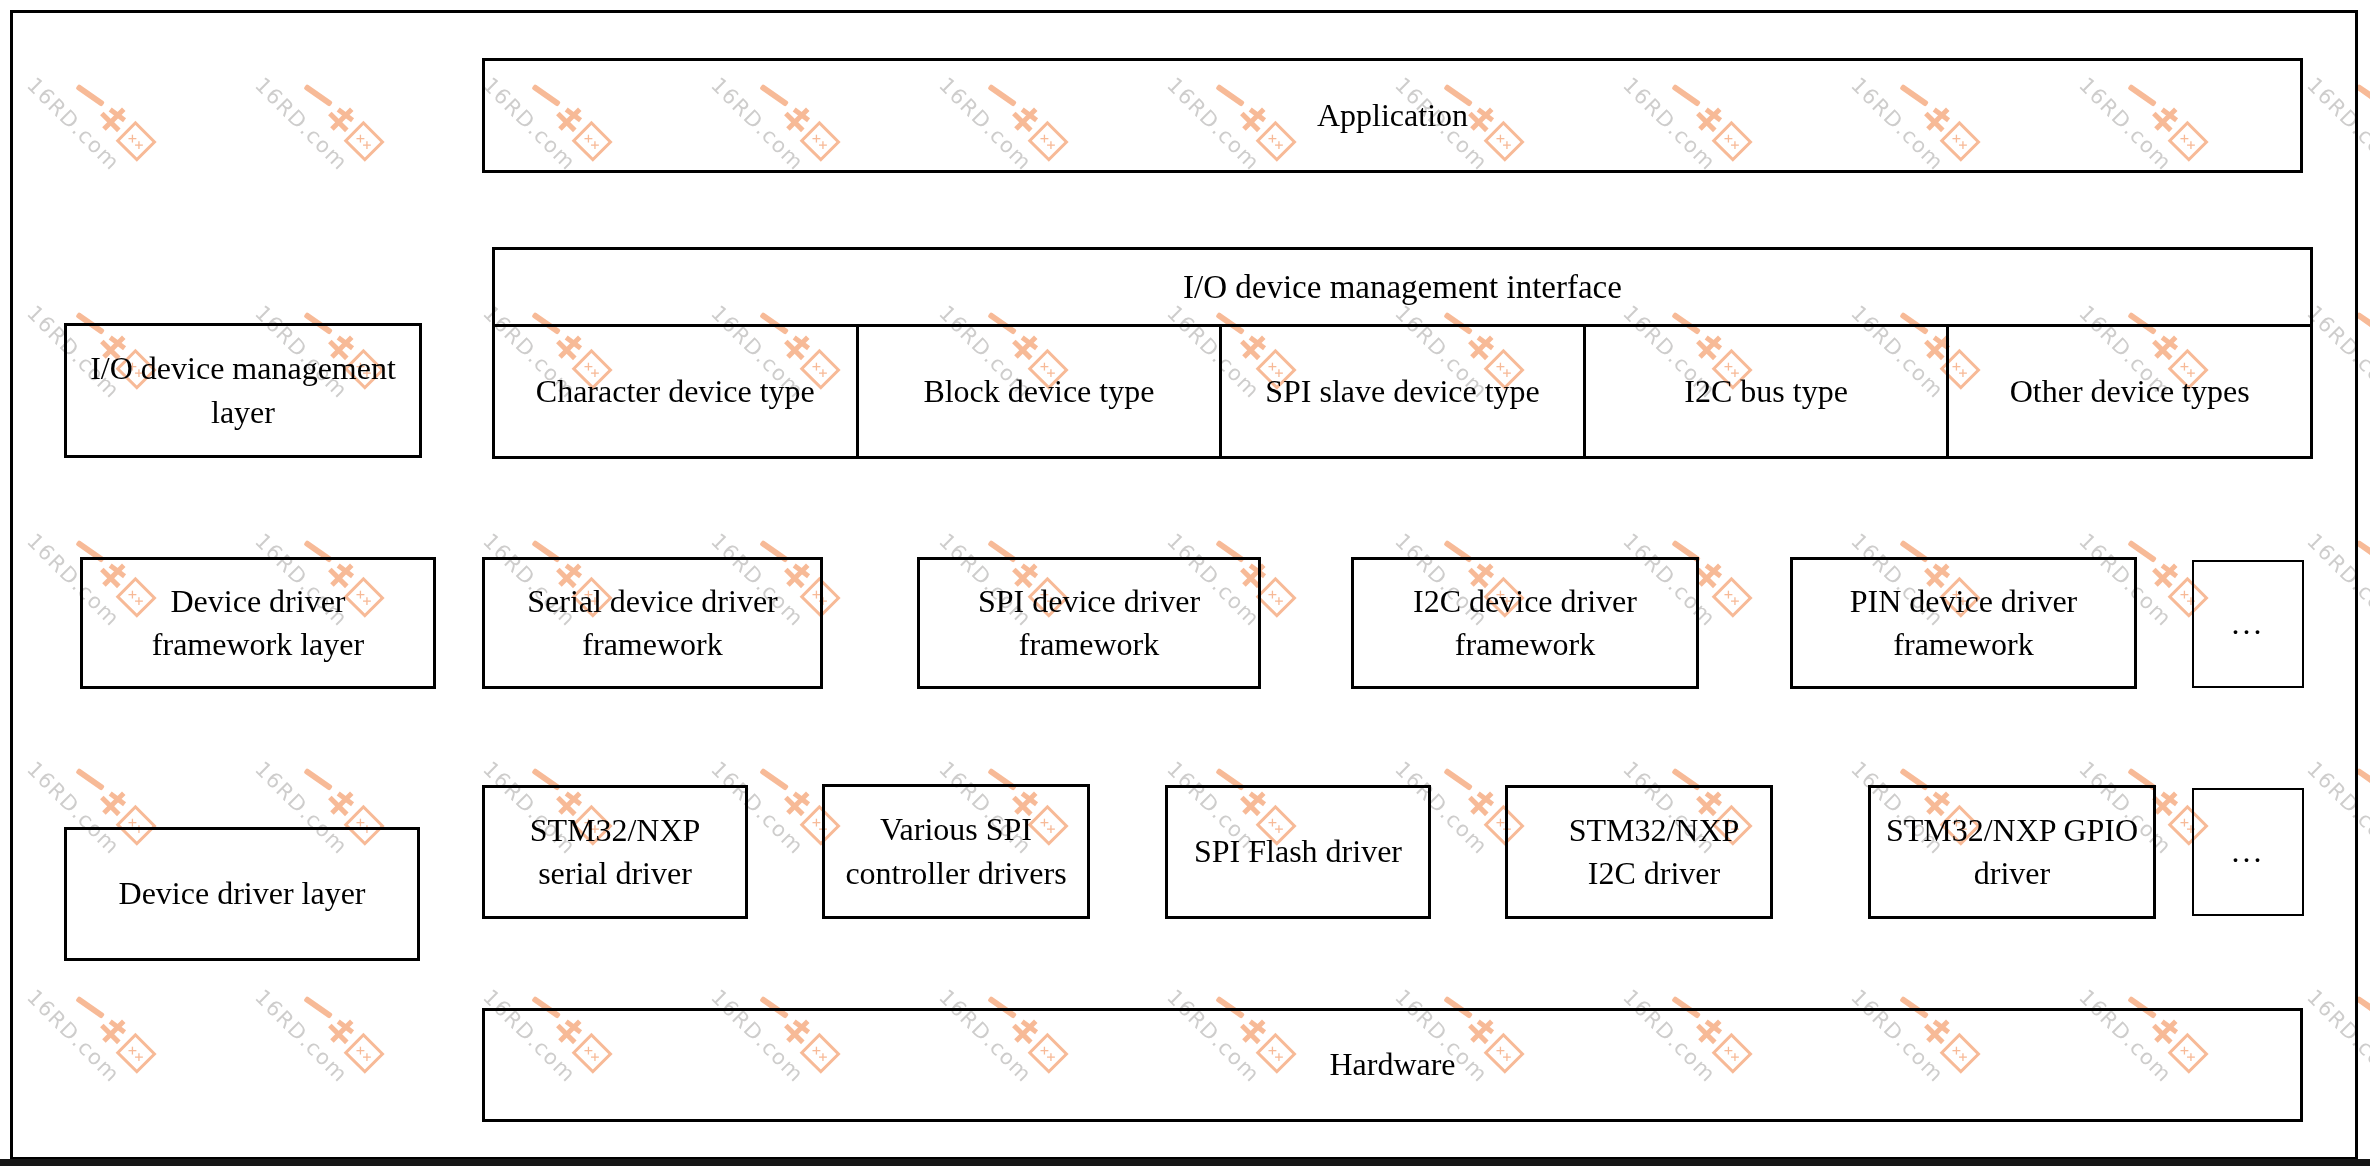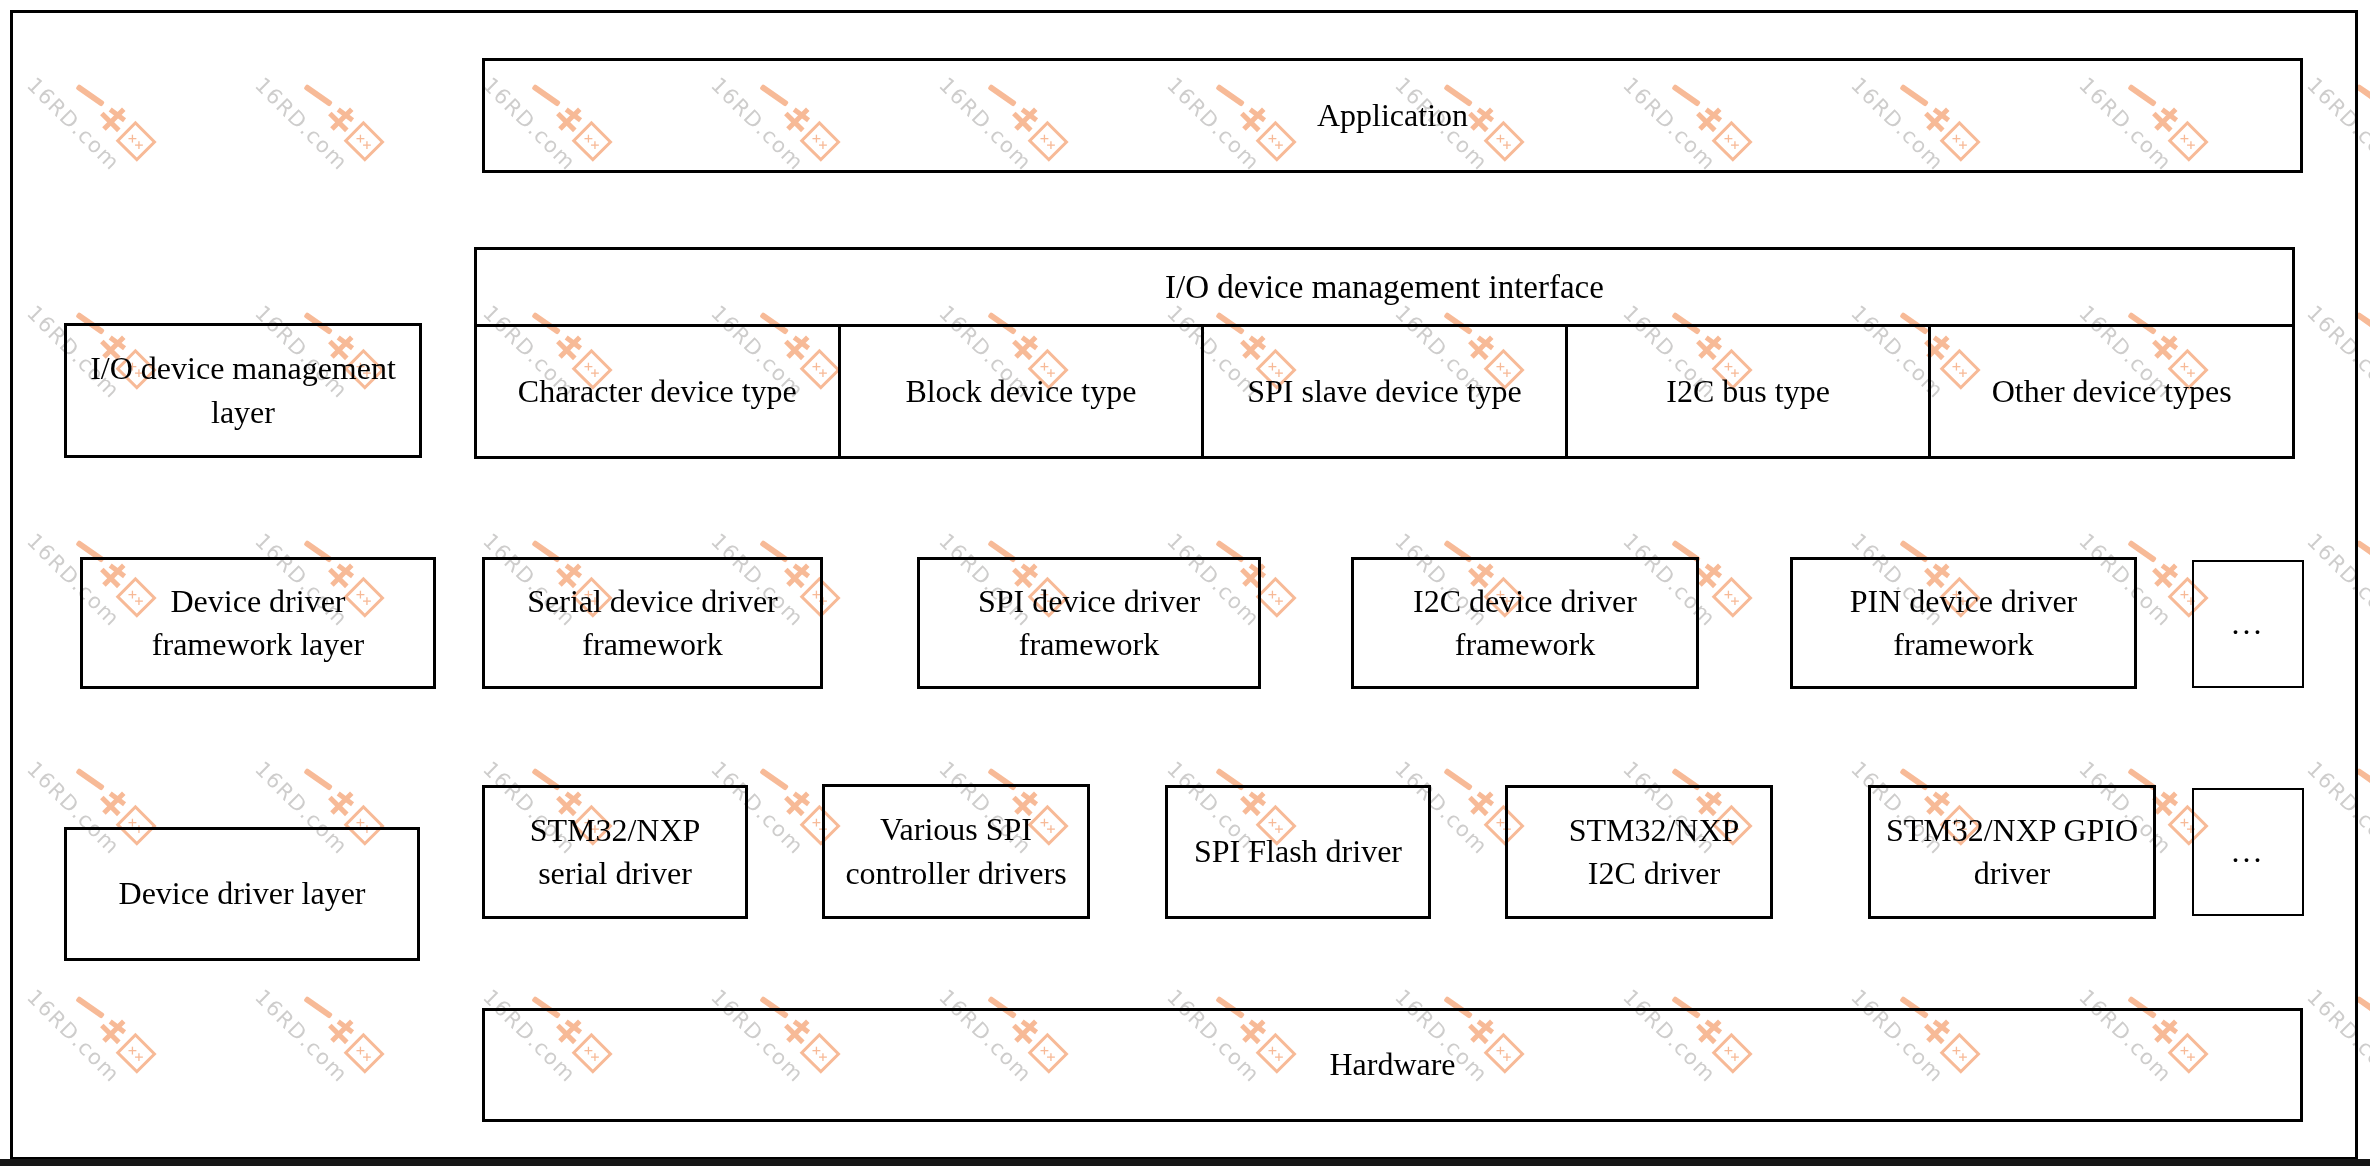--- a/index.html
+++ b/index.html
@@ -116,21 +116,21 @@
   }
   .box.wide-pad { padding: 2px 22px; }
   .box.dots {
     border-width: 2px;
     letter-spacing: 3px;
   }
 
   
   .iface {
     position: absolute;
-    left: 474px;
+    left: 492px;
     top: 247px;
     width: 1821px;
     height: 212px;
     box-sizing: border-box;
     border: 3px solid #000;
     display: flex;
     flex-direction: column;
   }
   .iface-header {
     height: 74px;

